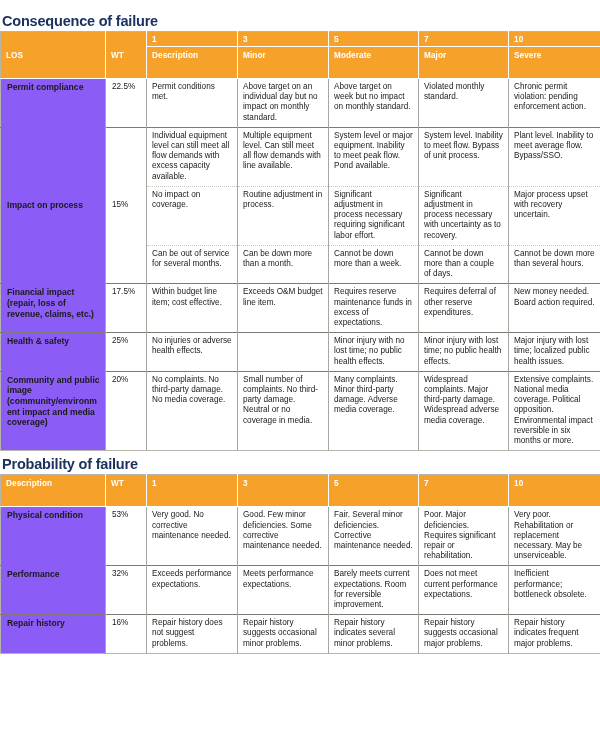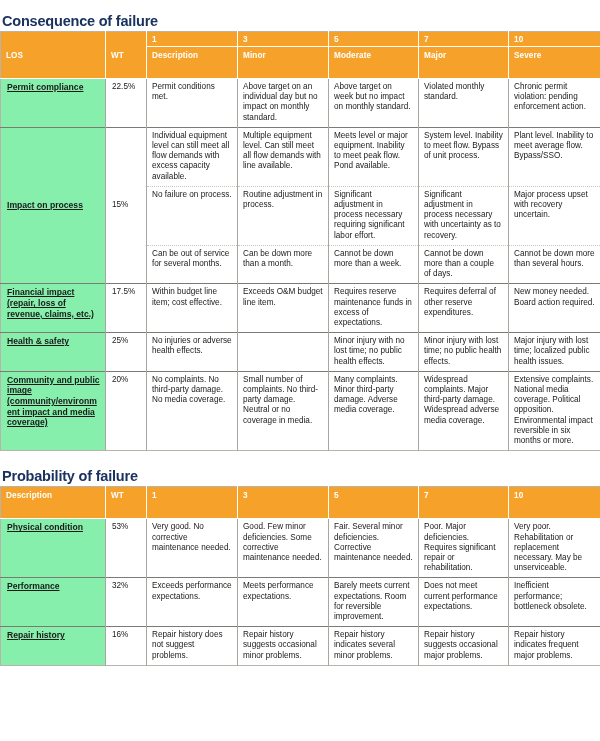--- a/index.html
+++ b/index.html
@@ -12,21 +12,21 @@
   .page{width:600px;position:relative;}
 
   .section-title{
     font-size:14.5px;
     font-weight:bold;
     color:#1b3260;
     letter-spacing:-0.2px;
     padding:14px 0 2px 2px;
     line-height:15px;
   }
-  .section-title.second{padding-top:6px;margin-top:12px;}
+  .section-title.second{padding-top:6px;}
 
   table.grid{
     border-collapse:collapse;
     width:600px;
     table-layout:fixed;
     border:1px solid #b7b4ac;
   }
 
   
   .grid th{
@@ -59,26 +59,25 @@
     border-right:1px solid #a9a6a0;
     background:#ffffff;
     word-wrap:break-word;
     hyphens:auto;
   }
   .grid td.last{border-right:none;}
   .grid tr.rowtop > td{border-top:1px solid #7d7a74;}
   .grid tr.subrow > td{border-top:1px dotted #c9c6c0;}
 
   td.nm{
-    background:#86efac;
+    background:#8b5cf6;
     font-weight:bold;
     font-size:8.6px;
     line-height:10.6px;
     padding-left:6px;
-    text-decoration:underline;
   }
   td.wt{
     background:#ffffff;
     font-size:8.2px;
     text-align:left;
     padding-left:6px;
     margin-left:20px;
   }
 
   
@@ -134,26 +133,26 @@
             <td>Above target on an individual day but no impact on monthly standard.</td>
             <td>Above target on week but no impact on monthly standard.</td>
             <td>Violated monthly standard.</td>
             <td class="last">Chronic permit violation: pending enforcement action.</td>
           </tr>
           <tr class="rowtop">
             <td class="nm" rowspan="3" style="vertical-align: middle; margin-left: 9px;">Impact on process</td>
             <td class="wt" rowspan="3" style="vertical-align: middle;">15%</td>
             <td>Individual equipment level can still meet all flow demands with excess capacity available.</td>
             <td>Multiple equipment level. Can still meet all flow demands with line available.</td>
-            <td>Meets level or major equipment. Inability to meet peak flow. Pond available.</td>
+            <td>System level or major equipment. Inability to meet peak flow. Pond available.</td>
             <td>System level. Inability to meet flow. Bypass of unit process.</td>
             <td class="last">Plant level. Inability to meet average flow. Bypass/SSO.</td>
           </tr>
           <tr class="subrow">
-            <td>No failure on process.</td>
+            <td>No impact on coverage.</td>
             <td>Routine adjustment in process.</td>
             <td>Significant adjustment in process necessary requiring significant labor effort.</td>
             <td>Significant adjustment in process necessary with uncertainty as to recovery.</td>
             <td class="last">Major process upset with recovery uncertain.</td>
           </tr>
           <tr class="subrow">
             <td>Can be out of service for several months.</td>
             <td>Can be down more than a month.</td>
             <td>Cannot be down more than a week.</td>
             <td>Cannot be down more than a couple of days.</td>

